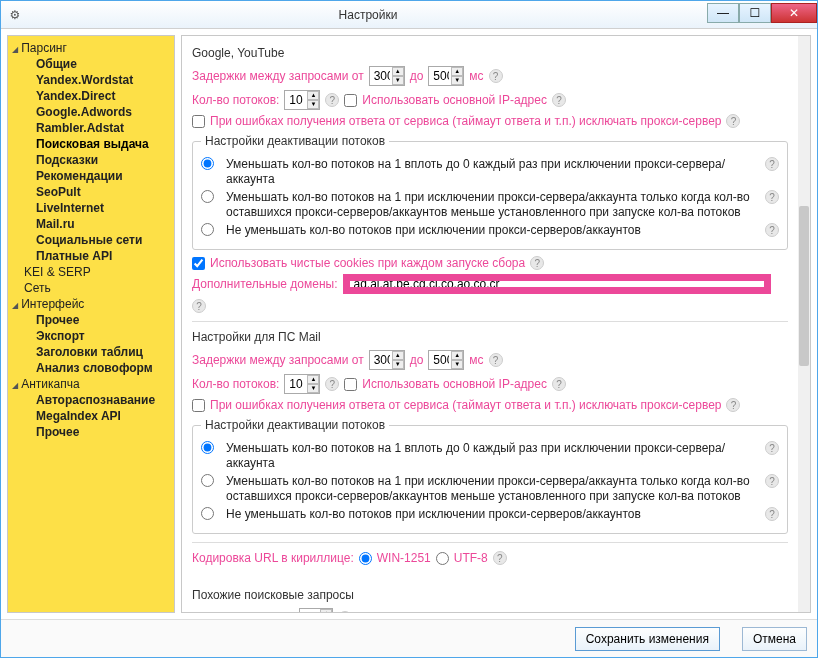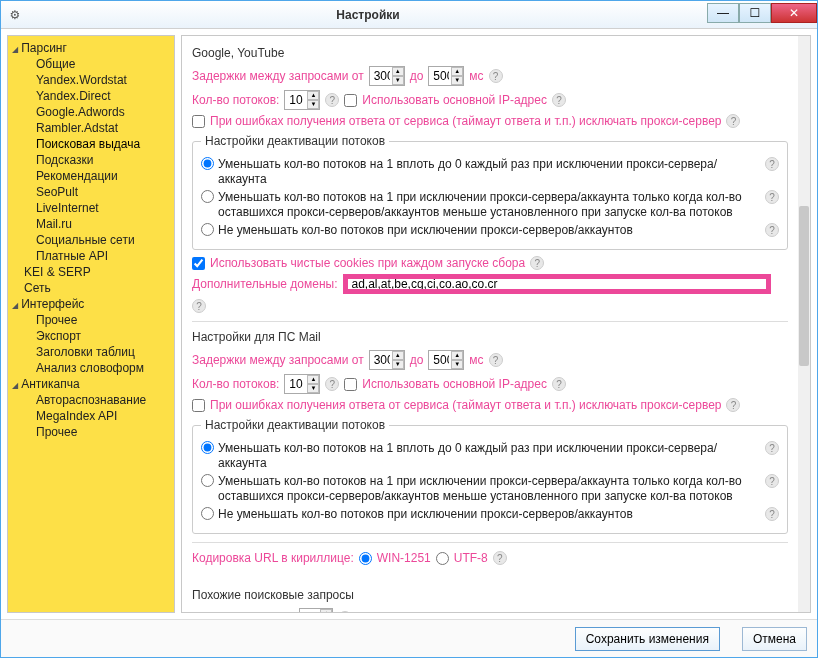--- a/index.html
+++ b/index.html
@@ -1,47 +1,47 @@
 <!DOCTYPE html>
 <html><head>
 <meta charset="utf-8">
 <style>
 * { box-sizing: border-box; margin: 0; padding: 0; font-family: "Segoe UI", Tahoma, sans-serif; font-size: 12px; }
 body { background: #e8e8e8; width: 818px; height: 658px; overflow: hidden; }
 .window { width: 818px; height: 658px; background: #fff; border: 1px solid #4ea6ea; display: flex; flex-direction: column; }
 .titlebar { height: 28px; background: linear-gradient(#fff,#eaf3fb); display: flex; align-items: center; border-bottom: 1px solid #d0d0d0; }
 .titlebar .gear { width: 28px; text-align: center; color: #555; }
-.titlebar .title { flex: 1; text-align: center; color: #333; font-weight: bold; }
+.titlebar .title { flex: 1; text-align: center; color: #333; }
 .winbtns { display: flex; }
 .winbtn { width: 32px; height: 20px; margin-top: -4px; display: flex; align-items: center; justify-content: center; border: 1px solid #8aa; background: linear-gradient(#e8f4ff,#cfe6f7); }
 .winbtn.close { background: linear-gradient(#e68,#c33); color: #fff; border-color: #a22; width: 46px; }
 .body { flex: 1; display: flex; padding: 6px; gap: 6px; overflow: hidden; }
 .sidebar { width: 168px; border: 1px solid #c8c8c8; background: #fde047; padding: 4px 2px; overflow-y: auto; }
 .tree-item { padding: 1px 0 1px 8px; color: #222; cursor: default; white-space: nowrap; }
 .tree-parent { padding-left: 2px; }
 .tree-parent::before { content: "◢"; font-size: 8px; color: #555; margin-right: 3px; display: inline-block; }
-.tree-child { padding-left: 26px; }
+.tree-child { padding-left: 26px; font-weight: bold; }
 .tree-item.sel { color: #000; }
 .main { flex: 1; border: 1px solid #c8c8c8; background: #fff; position: relative; overflow: hidden; }
 .main-scroll { position: absolute; inset: 0 12px 0 0; overflow-y: auto; padding: 6px 10px; }
 .scrollbar { position: absolute; right: 0; top: 0; bottom: 0; width: 12px; background: #f0f0f0; }
 .scrollbar .thumb { position: absolute; left: 1px; right: 1px; top: 170px; height: 160px; background: #c8c8c8; border-radius: 2px; }
 .section-title { color: #333; margin: 4px 0 6px 0; }
 .row { display: flex; align-items: center; gap: 5px; margin: 4px 0; flex-wrap: wrap; }
 .row label { color: #ec4899; }
 .help { display: inline-flex; width: 14px; height: 14px; border-radius: 50%; background: #e8e8e8; color: #888; align-items: center; justify-content: center; font-size: 10px; border: 1px solid #ccc; }
 input[type=text].num { width: 36px; height: 20px; border: 1px solid #aaa; padding: 0 14px 0 4px; }
 .numwrap { position: relative; display: inline-block; }
 .numwrap .spin { position: absolute; right: 1px; top: 1px; width: 12px; height: 18px; display: flex; flex-direction: column; }
 .numwrap .spin span { flex: 1; font-size: 6px; line-height: 7px; text-align: center; background: #eee; border: 1px solid #bbb; }
-input[type=text].wide { width: 428px; height: 20px; border: 5px solid #ec4899; padding: 0 4px; }
+input[type=text].wide { width: 428px; height: 20px; border: 7px solid #ec4899; padding: 0 4px; }
 input[type=checkbox], input[type=radio] { margin: 0; }
 fieldset { border: 1px solid #ccc; border-radius: 3px; padding: 6px 8px 8px 8px; margin: 6px 0; }
 fieldset legend { padding: 0 4px; color: #333; }
-.radio-row { display: flex; align-items: flex-start; gap: 4px; margin: 3px 0; }
+.radio-row { display: flex; align-items: flex-start; gap: 12px; margin: 3px 0; }
 .radio-row .rtxt { flex: 1; color: #222; line-height: 15px; }
 .radio-row .help { flex-shrink: 0; }
 hr.sep { border: none; border-top: 1px solid #ddd; margin: 8px 0; }
 .footer { height: 38px; border-top: 1px solid #ddd; display: flex; align-items: center; justify-content: flex-end; gap: 22px; padding: 0 10px; background: #fafafa; }
 .btn { height: 24px; padding: 0 10px; border: 1px solid #9cb8d4; background: linear-gradient(#fdfefe,#e9f2fa); cursor: default; }
 .btn.primary { border-color: #5a9bd4; }
 </style>
 </head>
 <body>
 

